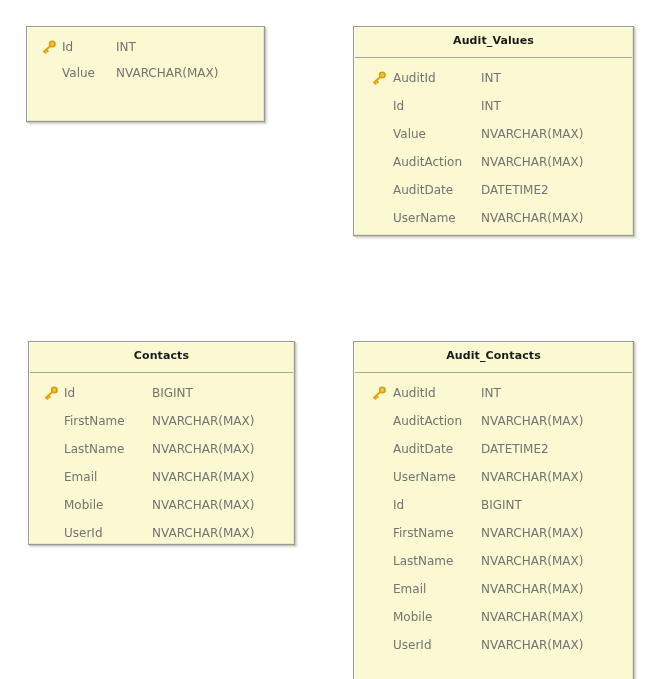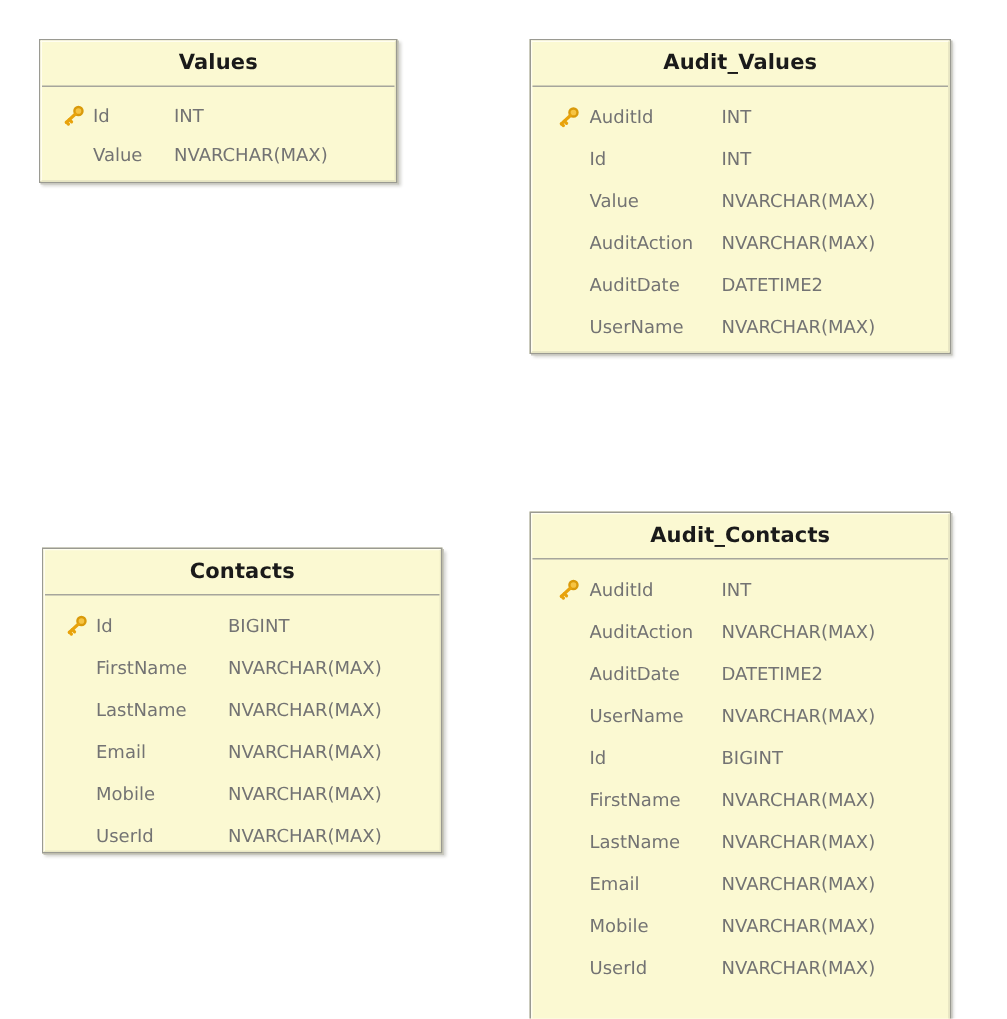--- a/index.html
+++ b/index.html
@@ -40,21 +40,21 @@
     border-left-color: #fffef0;
     height: 100%;
     box-sizing: border-box;
     background: #fbf9d2;
   }
 
   
   .entity-header {
     text-align: center;
     font-weight: bold;
-    font-size: 14px;
+    font-size: 11px;
     color: #1a1a1a;
     letter-spacing: 0.1px;
     border-bottom: 1px solid #a6a69c;
     background: #fbf9d2;
     line-height: 1;
     box-sizing: border-box;
   }
   .entity-title {
     display: block;
   }
@@ -102,44 +102,41 @@
   #entity-values .attr-key      { width: 26px; }
   #entity-values .attr-name     { width: 54px; }
 
   #entity-audit-values    { left: 353px; top: 26px;  width: 281px; height: 210px; }
   #entity-audit-values .entity-header { height: 30px; padding-top: 7px; }
   #entity-audit-values .entity-body   { padding: 6px 0 0 0; }
   #entity-audit-values .attr-row      { height: 28px; padding-left: 10px; }
   #entity-audit-values .attr-key      { width: 28px; }
   #entity-audit-values .attr-name     { width: 88px; }
 
-  #entity-contacts        { left: 28px;  top: 341px; width: 267px; height: 204px; margin-top: 24px; }
+  #entity-contacts        { left: 28px;  top: 341px; width: 267px; height: 204px; }
   #entity-contacts .entity-header { height: 30px; padding-top: 7px; }
   #entity-contacts .entity-body   { padding: 6px 0 0 0; }
   #entity-contacts .attr-row      { height: 28px; padding-left: 8px; }
   #entity-contacts .attr-key      { width: 26px; }
   #entity-contacts .attr-name     { width: 88px; }
 
   #entity-audit-contacts  { left: 353px; top: 341px; width: 281px; height: 376px; }
   #entity-audit-contacts .entity-header { height: 30px; padding-top: 7px; }
   #entity-audit-contacts .entity-body   { padding: 6px 0 0 0; }
   #entity-audit-contacts .attr-row      { height: 28px; padding-left: 10px; }
   #entity-audit-contacts .attr-key      { width: 28px; }
   #entity-audit-contacts .attr-name     { width: 88px; }
 </style>
 </head>
 <body>
 
 <div id="diagram-canvas">
 
   <div class="entity" id="entity-values">
     <div class="entity-inner">
-      <div class="entity-header">
-        <span class="entity-title">Values</span>
-      </div>
       <div class="entity-body">
           <div class="attr-row">
             <span class="attr-key">
               <svg class="key-icon" width="16" height="14" viewBox="0 0 16 14" xmlns="http://www.w3.org/2000/svg">
                 <g fill="none" stroke="#e8a30c" stroke-width="2.1" stroke-linecap="round">
                   <circle cx="11.3" cy="4.0" r="2.7" fill="#f6c444" stroke="#d99a0b" stroke-width="1.6"></circle>
                   <path d="M9.3 6.0 L3.2 11.6"></path>
                   <path d="M5.2 9.7 L6.7 11.2"></path>
                   <path d="M3.3 11.4 L4.6 12.7"></path>
                 </g>

